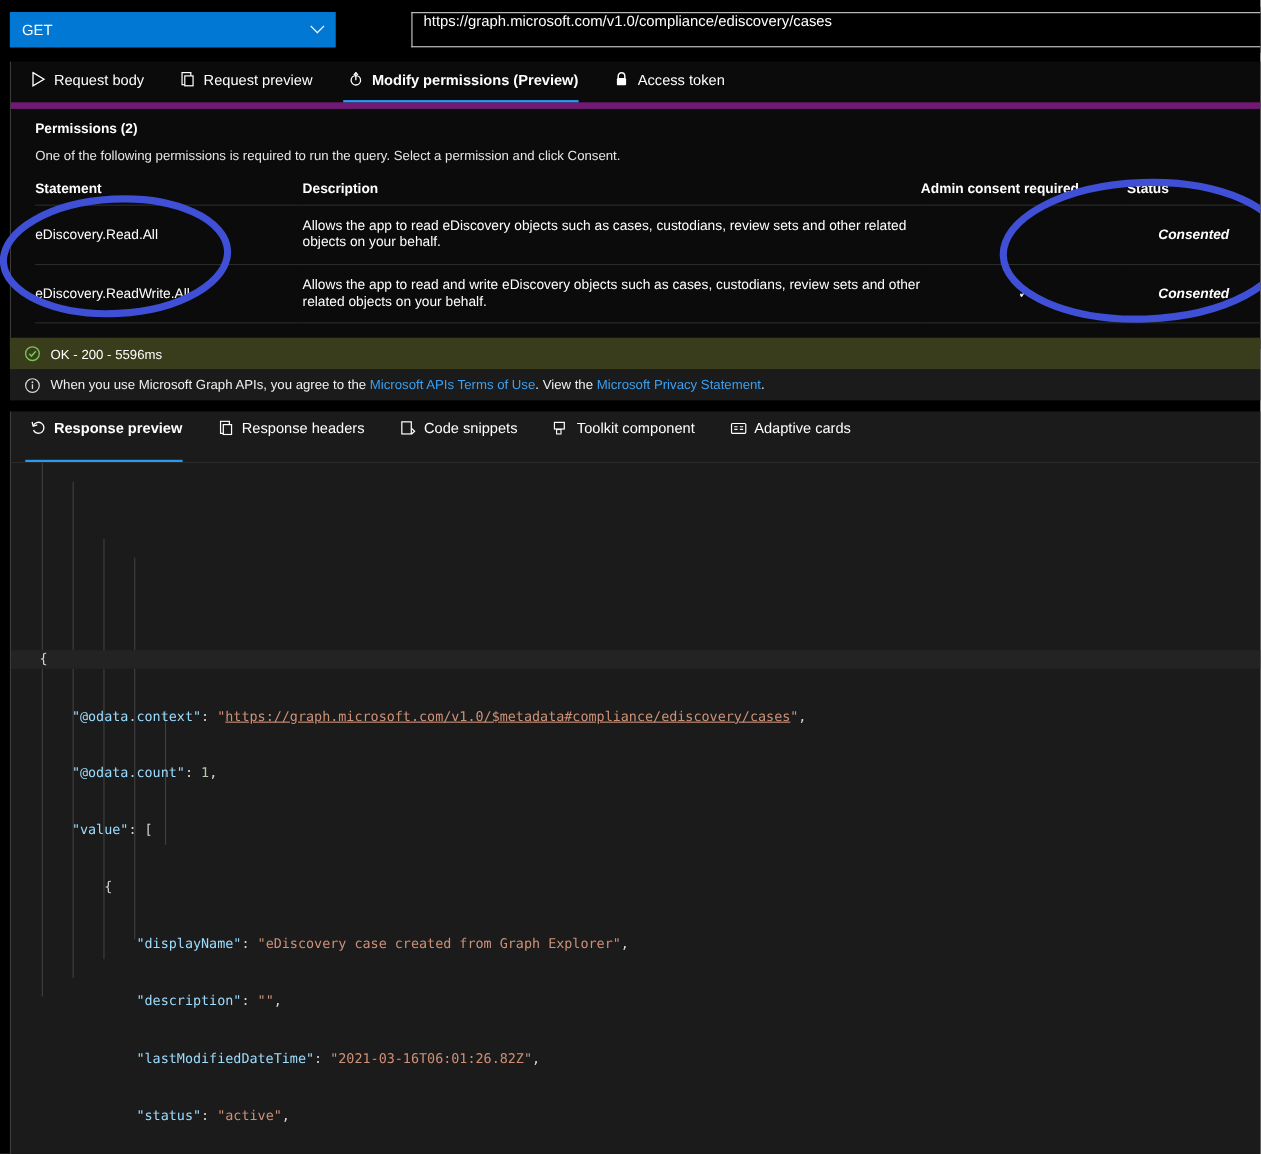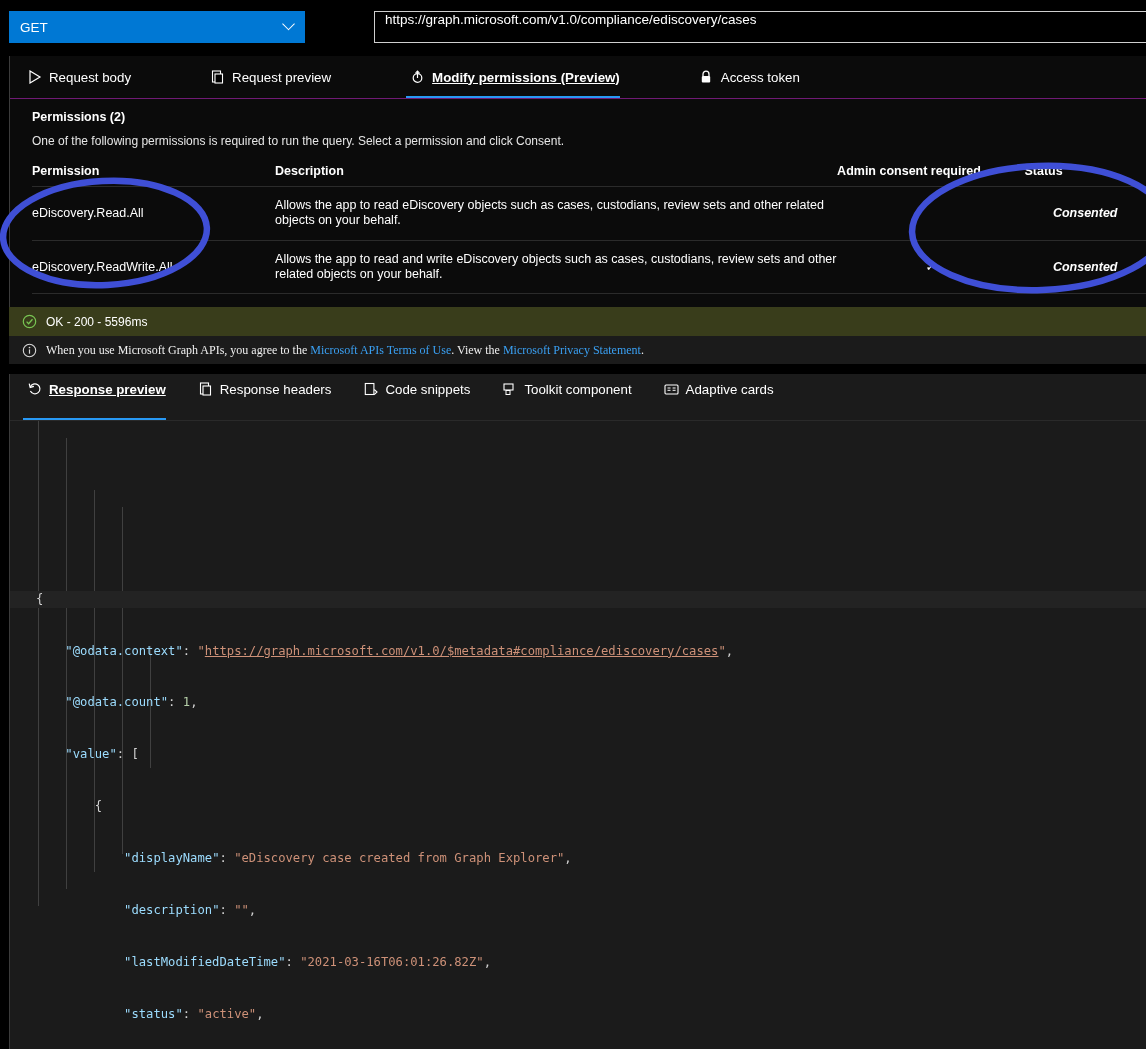--- a/index.html
+++ b/index.html
@@ -74,35 +74,34 @@
     position: absolute; left: 9px; top: 56px;
     width: 1137px;
     background: #0b0b0b;
     border-left: 1px solid #3b3b3b;
   }
 
   .tabrow {
     display: flex; align-items: flex-end;
     height: 43px;
     padding-left: 13px;
-    border-bottom: 1px solid #701a75;
-    gap: 47px;
+    border-bottom: 6px solid #701a75;
   }
   .tab {
     display: flex; align-items: center; gap: 7px;
     height: 42px;
     padding: 0 12px 0 4px;
     margin-right: 16px;
     color: #ffffff;
     font-size: 13.3px;
     position: relative;
     cursor: pointer;
     white-space: nowrap;
   }
-  .tab.active { font-weight: bold; text-decoration: underline; }
+  .tab.active { font-weight: bold; }
   .tab.active::after {
     content: ""; position: absolute;
     left: 0px; right: 12px; bottom: 0;
     height: 2px; background: #2899f5;
   }
   .tab .ic { width: 15px; height: 15px; display: inline-flex; align-items: center; justify-content: center; }
   .tab svg { display: block; }
 
   
   .perm-wrap { padding: 11px 0 0 22px; }
@@ -138,21 +137,21 @@
     display: flex; align-items: center;
     padding-left: 13px; gap: 9px;
     color: #ffffff; font-size: 12px;
   }
   .status-info {
     position: absolute; left: 9px; top: 336px;
     width: 1137px; height: 28px;
     background: #1b1b1b;
     display: flex; align-items: center;
     padding-left: 13px; gap: 9px;
-    color: #f0f0f0; font-size: 12px; font-family: Liberation Serif, serif;
+    color: #f0f0f0; font-size: 12px;
   }
   .status-info a { color: #3aa0f3; text-decoration: none; }
   .circle-ic { width: 15px; height: 15px; }
 
   
   .resp-panel {
     position: absolute; left: 9px; top: 374px;
     width: 1137px; height: 675px;
     background: #1b1b1b;
     border-left: 1px solid #3b3b3b;
@@ -251,21 +250,21 @@
       </div>
     </div>
 
     <div class="perm-wrap">
       <div class="perm-title">Permissions (2)</div>
       <div class="perm-sub">One of the following permissions is required to run the query. Select a permission and click Consent.</div>
 
       <table class="perm">
         <thead>
           <tr>
-            <th class="col-perm">Permission</th>
+            <th class="col-perm">Statement</th>
             <th class="col-desc">Description</th>
             <th class="col-admin">Admin consent required</th>
             <th class="col-status">Status</th>
           </tr>
         </thead>
         <tbody>
           <tr>
             <td class="col-perm">eDiscovery.Read.All</td>
             <td class="col-desc">Allows the app to read eDiscovery objects such as cases, custodians, review sets and other related objects on your behalf.</td>
             <td class="col-admin chk"></td>

